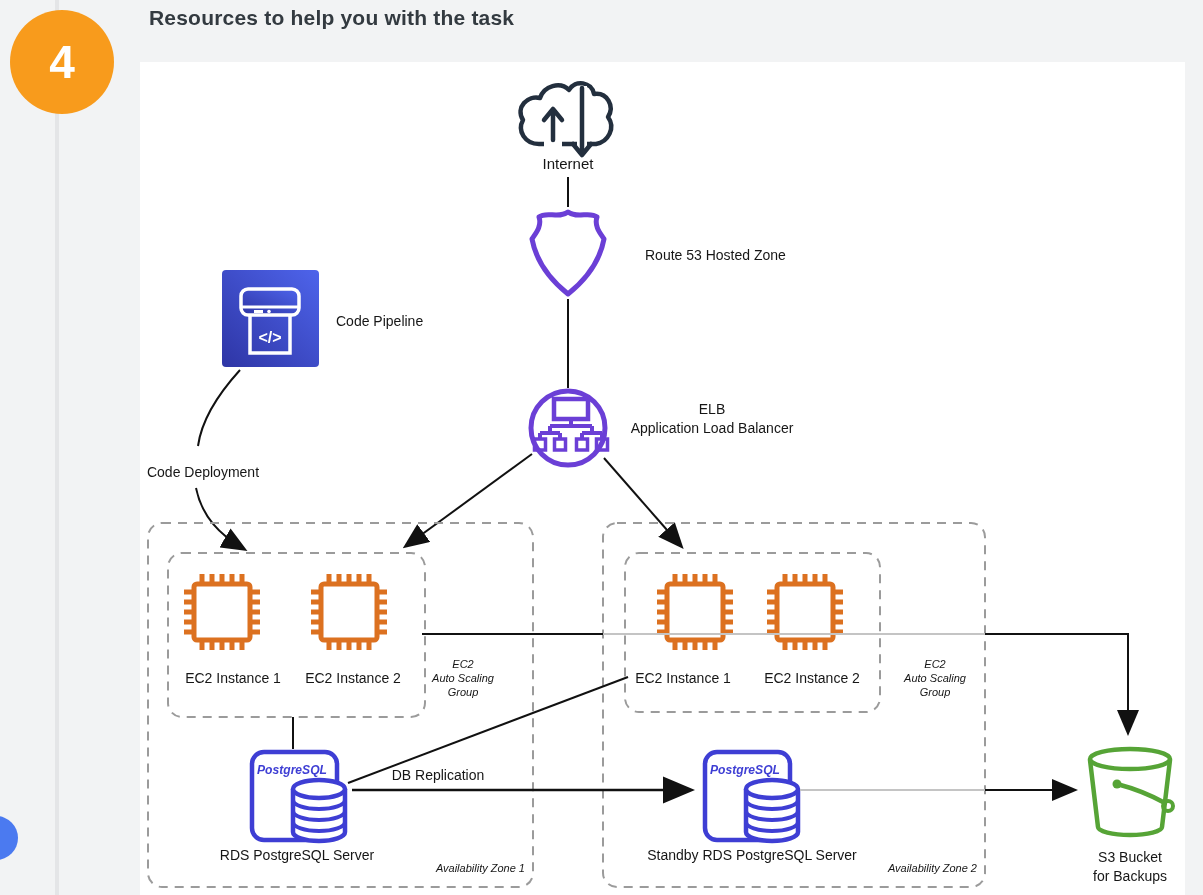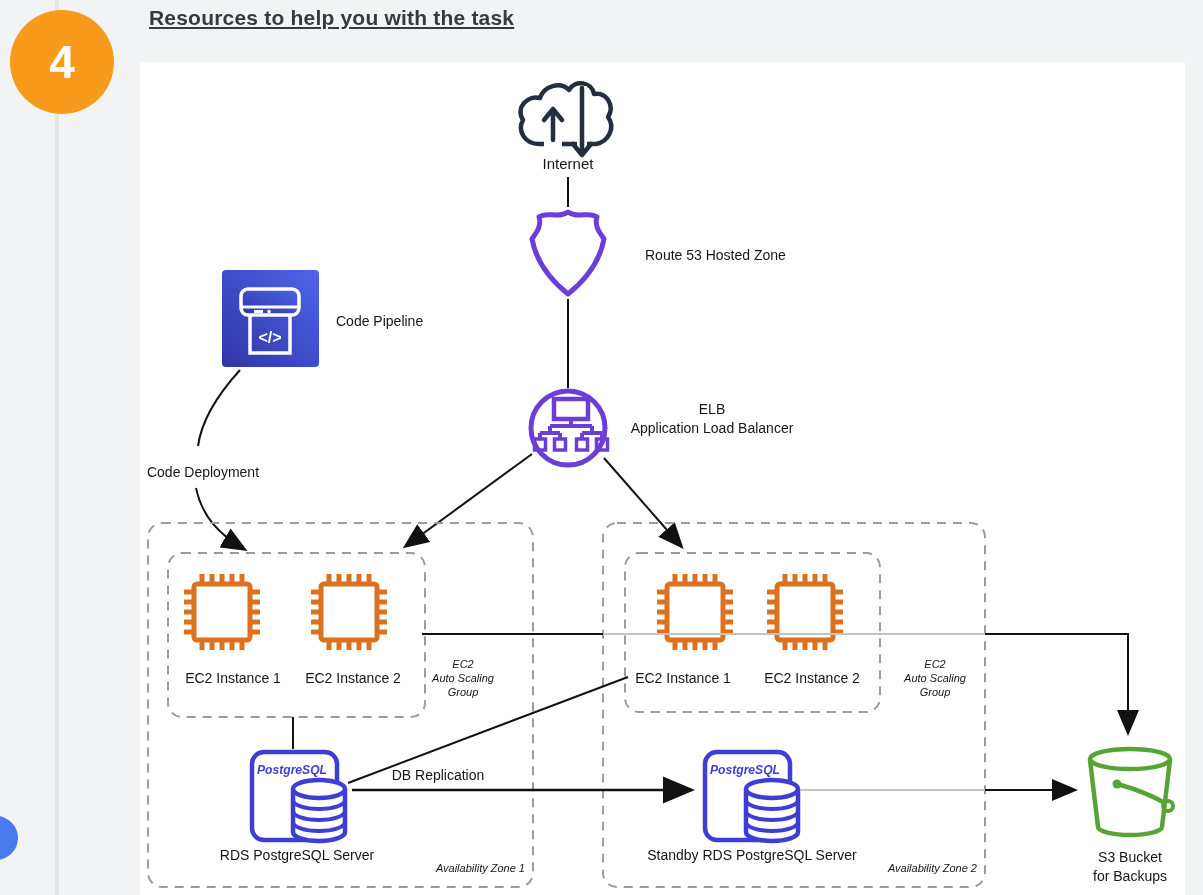--- a/index.html
+++ b/index.html
@@ -13,21 +13,21 @@
     position:absolute;left:10px;top:10px;width:104px;height:104px;border-radius:50%;
     background:#F89B1C;display:flex;align-items:center;justify-content:center;
   }
   .step-badge span{color:#fff;font-size:46px;font-weight:bold;}
   .avatar-partial{
     position:absolute;left:-26px;top:816px;width:44px;height:44px;border-radius:50%;
     background:#4b7af0;
   }
   .page-title{
     position:absolute;left:149px;top:6px;margin:0;
-    font-size:21px;font-weight:bold;color:#333a40;letter-spacing:.2px;text-decoration:underline;
+    font-size:21px;font-weight:bold;color:#333a40;letter-spacing:.2px;
   }
   .card{
     position:absolute;left:140px;top:62px;width:1045px;height:833px;background:#ffffff;text-decoration:underline;
   }
   svg{display:block;}
   .lbl{font-family:"Liberation Sans",sans-serif;font-size:14px;fill:#161616;}
   .itl{font-family:"Liberation Sans",sans-serif;font-size:11px;font-style:italic;fill:#161616;}
   .pg-text{font-family:"Liberation Sans",sans-serif;font-size:12.5px;font-weight:bold;font-style:italic;fill:#3E3ED4;}
   .cp-glyph-text{font-family:"Liberation Sans",sans-serif;font-size:16px;font-weight:bold;fill:#ffffff;}
 </style>

